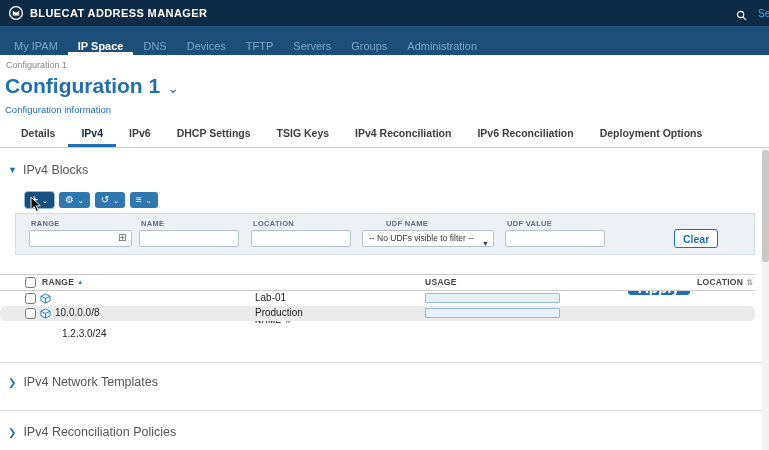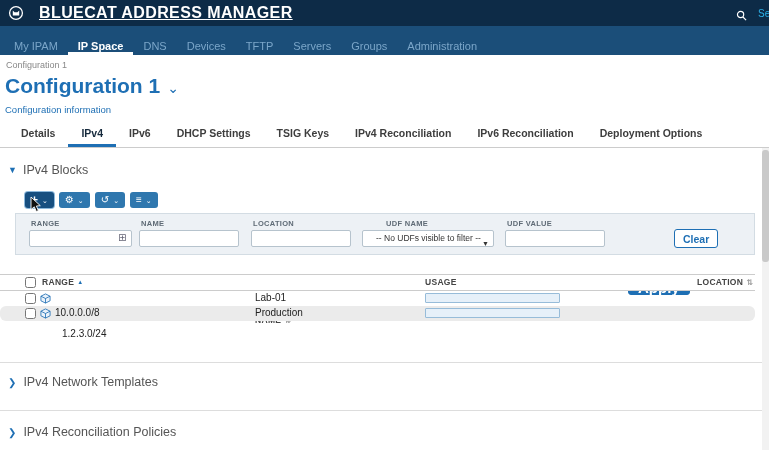--- a/index.html
+++ b/index.html
@@ -12,21 +12,21 @@
     --usage-border:#97bcd9;
     --usage-fill:#e6f0f9;
   }
   html,body{margin:0;padding:0;}
   .stage{
     position:relative;width:769px;height:450px;background:#fff;overflow:hidden;
     font-family:"Liberation Sans","DejaVu Sans",sans-serif;color:#333;
   }
   
   .topbar{position:absolute;left:0;top:0;width:769px;height:26px;background:var(--topbar);display:flex;align-items:center;padding-left:8px;box-sizing:border-box;}
-  .brand{color:#fff;font-size:16px;font-weight:bold;letter-spacing:.4px;margin-left:15px;text-decoration:underline;}
+  .brand{color:#fff;font-size:11px;font-weight:bold;letter-spacing:.4px;margin-left:6px;}
   .search-ico{position:absolute;right:22px;top:7px;}
   .search-txt{position:absolute;left:758px;top:8px;color:#2cb0e8;font-size:10px;white-space:nowrap;}
   
   .navbar{position:absolute;left:0;top:26px;width:769px;height:29px;background:var(--navbar);display:flex;align-items:flex-end;padding-left:4px;box-sizing:border-box;}
   .nav-item{display:flex;align-items:center;padding:0 10px;font-size:11px;color:var(--nav-inactive);border-bottom:3px solid transparent;box-sizing:border-box;cursor:pointer;}
   .nav-item.active{color:#fff;border-bottom-color:#fff;font-weight:bold;}
   
   .breadcrumb{position:absolute;left:6px;top:60px;font-size:9px;color:#888;}
   .page-title{position:absolute;left:5px;top:74px;font-size:21px;font-weight:bold;color:var(--accent);}
   .title-caret{font-size:14px;margin-left:7px;font-weight:normal;}
@@ -45,21 +45,21 @@
   .tbtn{display:inline-flex;align-items:center;gap:4px;background:#2f77ae;color:#fff;border:none;border-radius:3px;padding:2px 6px;height:16px;font-size:10px;cursor:pointer;font-family:inherit;}
   .tbtn .g{font-size:10px;line-height:1;}
   .tbtn .g.plus{font-size:12px;font-weight:bold;}
   .tbtn .c{font-size:7px;line-height:1;}
   .tbtn.add{background:#174f80;box-shadow:0 0 0 1px #8db9dc;}
   
   .filter{position:absolute;left:15px;top:213px;width:740px;height:42px;background:var(--filter-bg);border:1px solid #d3dce3;box-sizing:border-box;}
   .flabel{position:absolute;top:5px;font-size:7.5px;font-weight:bold;color:#5f6b76;letter-spacing:.3px;}
   .finput{position:absolute;top:16px;height:17px;border:1px solid #b6c3cd;border-radius:2px;background:#fff;font-size:10px;padding:0 4px;box-sizing:border-box;font-family:inherit;}
   .grid-ico{position:absolute;left:102px;top:19px;font-size:10px;color:#667;cursor:pointer;line-height:1;}
-  .fselect{position:absolute;top:16px;height:17px;border:1px solid #b6c3cd;border-radius:2px;background:#fff;font-size:8.5px;line-height:15px;padding:0 14px 0 13px;box-sizing:border-box;cursor:pointer;white-space:nowrap;overflow:hidden;}
+  .fselect{position:absolute;top:16px;height:17px;border:1px solid #b6c3cd;border-radius:2px;background:#fff;font-size:8.5px;line-height:15px;padding:0 14px 0 6px;box-sizing:border-box;cursor:pointer;white-space:nowrap;overflow:hidden;}
   .fselect .sc{position:absolute;right:4px;top:5px;font-size:7px;color:#333;}
   .btn-apply{position:absolute;left:612px;top:15px;background:var(--accent);color:#fff;border:1px solid var(--accent);border-radius:3px;font-size:15px;font-weight:bold;padding:2px 9px;height:19px;cursor:pointer;font-family:inherit;margin-top:47px;}
   .btn-clear{position:absolute;left:658px;top:15px;background:#fff;color:var(--accent);border:1px solid var(--accent);border-radius:3px;font-size:10.5px;font-weight:bold;padding:2px 8px;height:19px;cursor:pointer;font-family:inherit;}
   
   .thead{position:absolute;left:0;top:274px;width:755px;height:17px;border-top:1px solid #ccc;border-bottom:1px solid #ccc;box-sizing:border-box;background:#fff;}
   .thead .hcell{position:absolute;top:2px;font-size:8.5px;font-weight:bold;color:#444;letter-spacing:.3px;cursor:pointer;}
   .sort-asc{color:var(--accent);font-size:6px;margin-left:3px;vertical-align:1px;}
   .sort-both{color:#999;font-size:8px;margin-left:3px;}
   .trow{position:absolute;left:0;width:755px;height:15px;font-size:10px;color:#222;}
   .trow.alt{background:var(--row-alt);border-radius:6px;}

